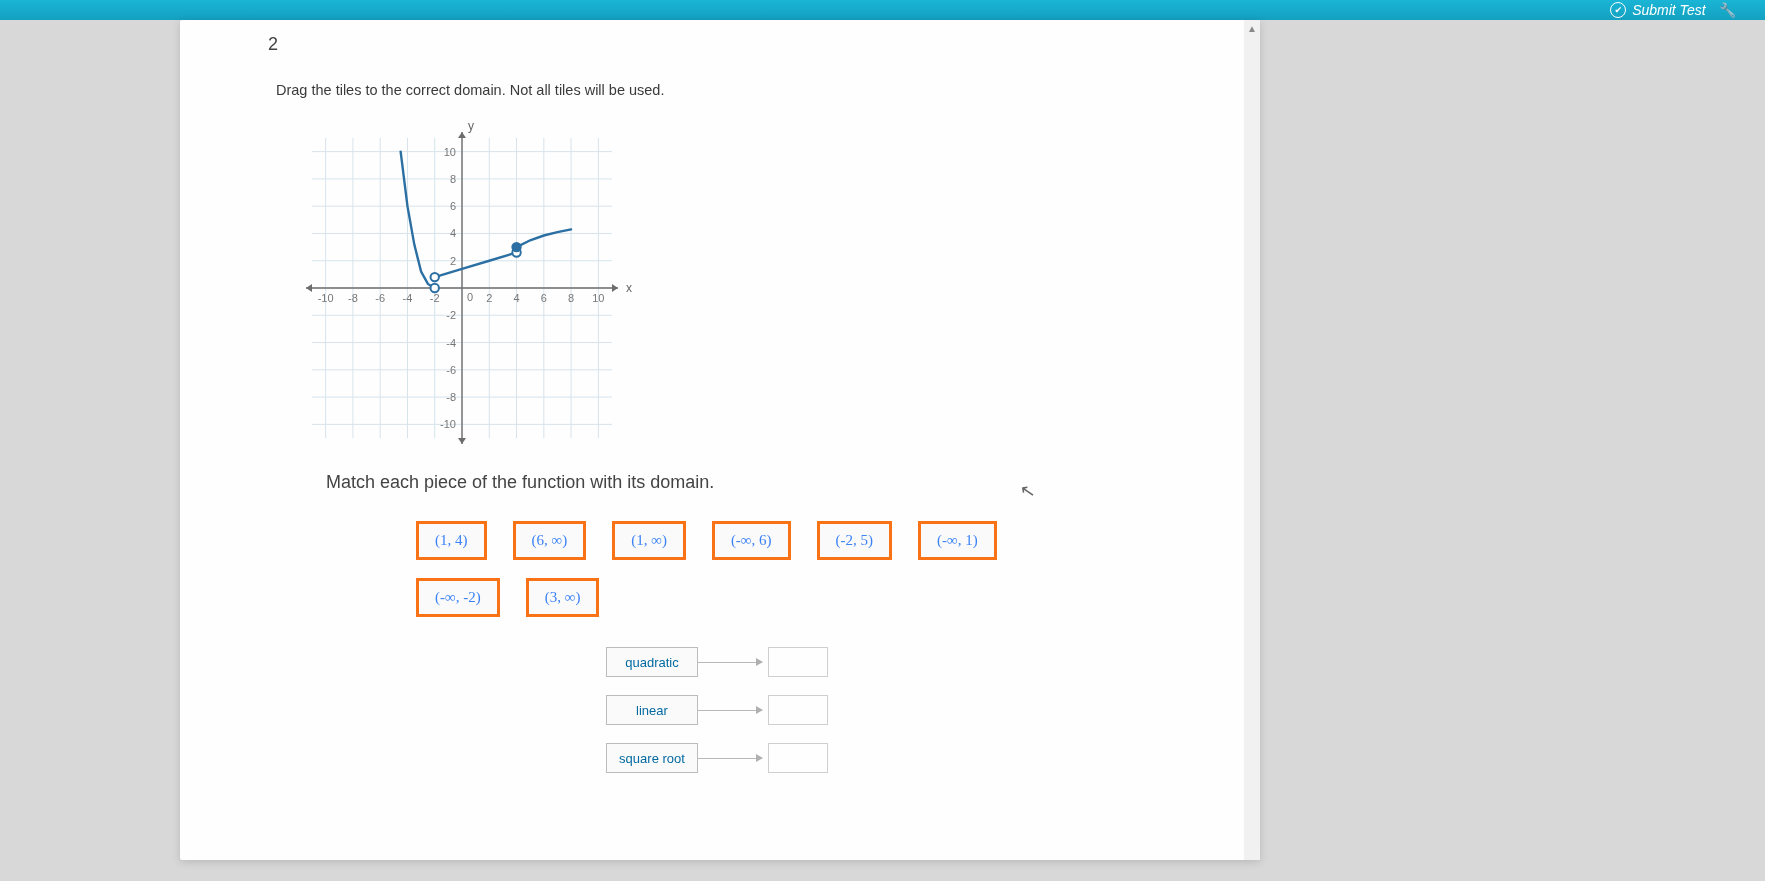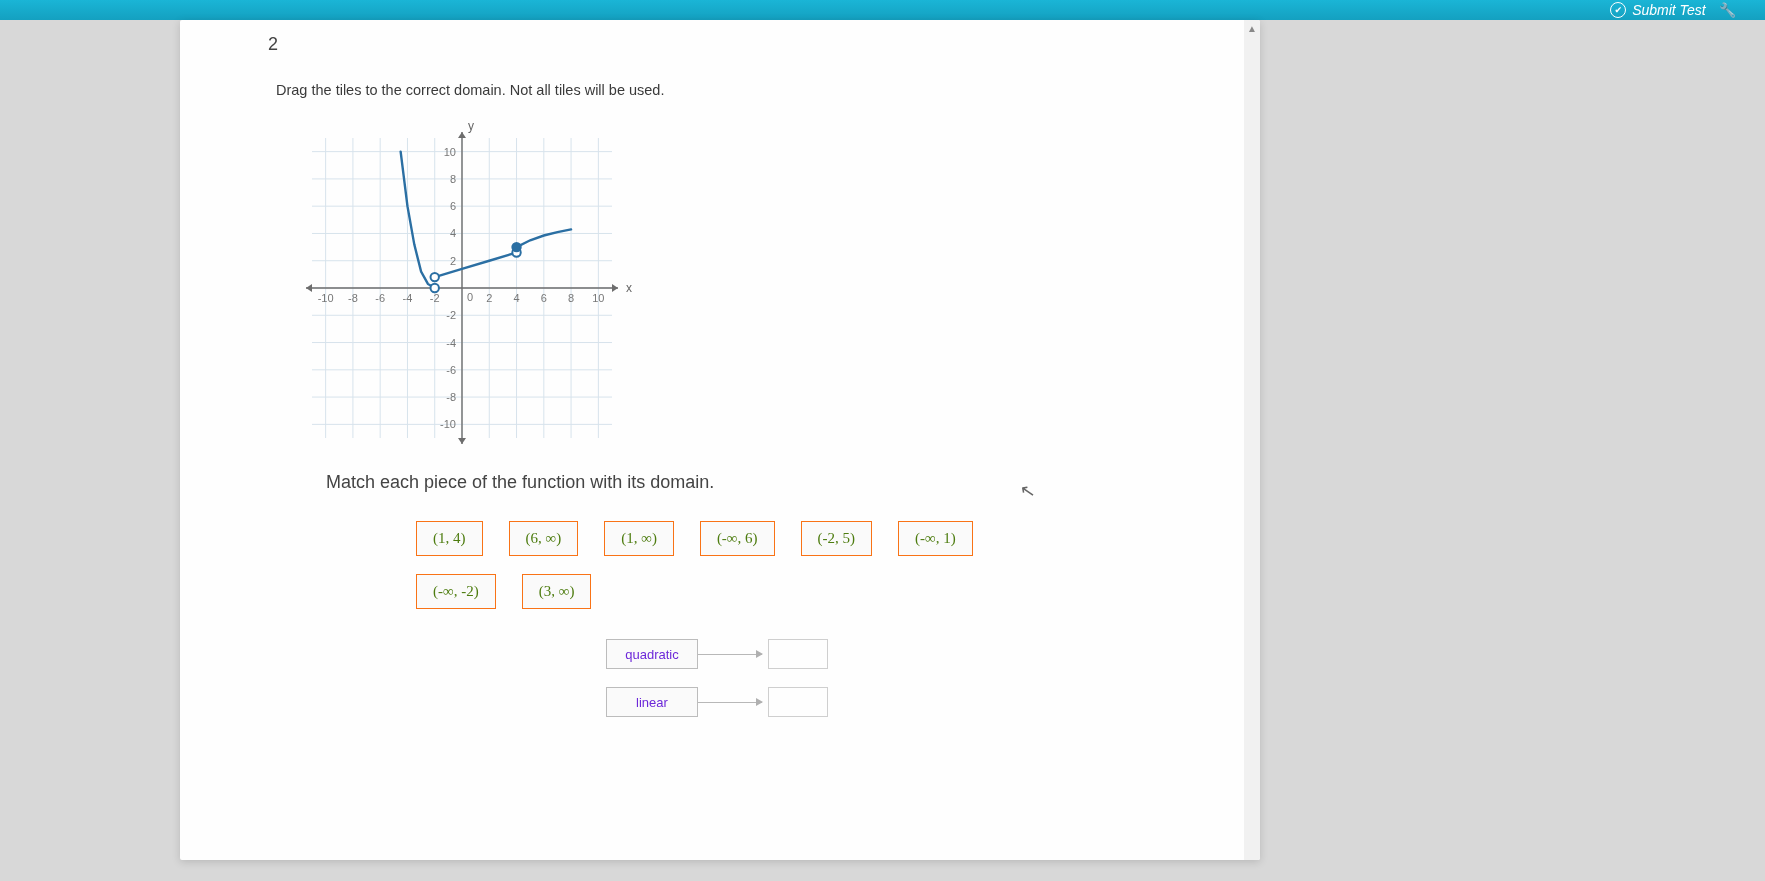--- a/index.html
+++ b/index.html
@@ -93,26 +93,26 @@
     .match-label {
       font-size: 18px;
       color: #444;
       margin: 6px 0 28px 50px;
     }
     .tiles {
       margin-left: 140px;
     }
     .tile-row { display: flex; gap: 26px; margin-bottom: 18px; }
     .tile {
-      border: 1px solid #f97316;
+      border: 3px solid #f97316;
       background: #fafafa;
       padding: 8px 16px;
       font-family: Georgia, 'Times New Roman', serif;
       font-size: 15px;
-      color: #4d7c0f;
+      color: #3b82f6;
       cursor: grab;
       min-width: 64px;
       text-align: center;
     }
     .drop-area {
       margin-left: 330px;
       margin-top: 30px;
       display: flex;
       flex-direction: column;
       gap: 18px;
@@ -124,21 +124,21 @@
     }
     .ftype {
       border: 1px solid #bcbcbc;
       background: #fafafa;
       min-width: 92px;
       height: 30px;
       display: flex;
       align-items: center;
       justify-content: center;
       font-size: 13px;
-      color: #6d28d9;
+      color: #0369a1;
     }
     .arrow-line {
       width: 64px;
       height: 1px;
       background: #b8b8b8;
       position: relative;
     }
     .arrow-line::after {
       content: "";
       position: absolute;
@@ -277,20 +277,25 @@
         <div class="drop-row">
           <div class="ftype">quadratic</div>
           <div class="arrow-line"></div>
           <div class="drop-zone"></div>
         </div>
         <div class="drop-row">
           <div class="ftype">linear</div>
           <div class="arrow-line"></div>
           <div class="drop-zone"></div>
         </div>
+        <div class="drop-row">
+          <div class="ftype">square root</div>
+          <div class="arrow-line"></div>
+          <div class="drop-zone"></div>
+        </div>
       </div>
   </div>
 
   <div class="cursor-img">↖</div>
 
   <div class="scroll-track">
     <div class="scroll-arrow">▲</div>
   </div>
 </div>
 

